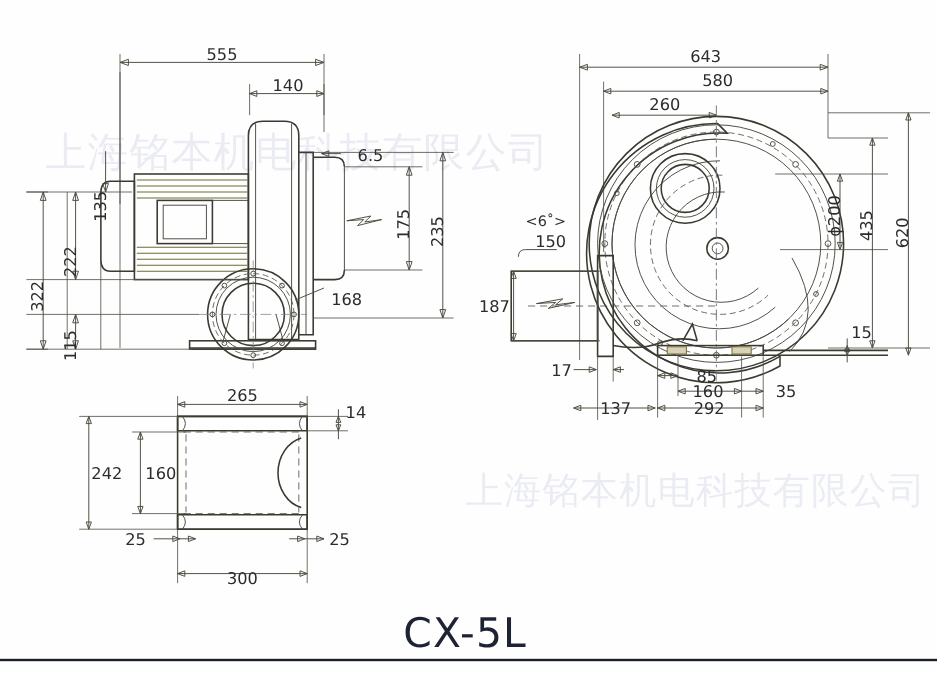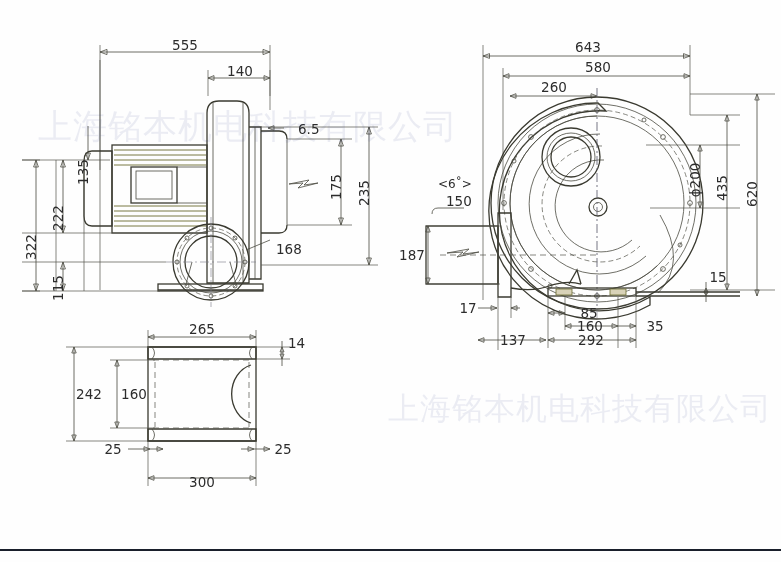--- a/index.html
+++ b/index.html
@@ -385,15 +385,16 @@
       <text class="dim" x="590" y="331" text-anchor="middle">160</text>
       <text class="dim" x="591" y="345" text-anchor="middle">292</text>
       <text class="dim" x="655" y="331" text-anchor="middle">35</text>
       <text class="dim" x="718" y="282" text-anchor="middle">15</text>
     </g>
   </svg>
 
   <div class="wm" id="wm1">上海铭本机电科技有限公司</div>
   <div class="wm" id="wm2">上海铭本机电科技有限公司</div>
 
+  <div class="title" id="t2">CX-5L</div>
 
   <div id="botline"></div>
 </div>
 
 </body></html>

